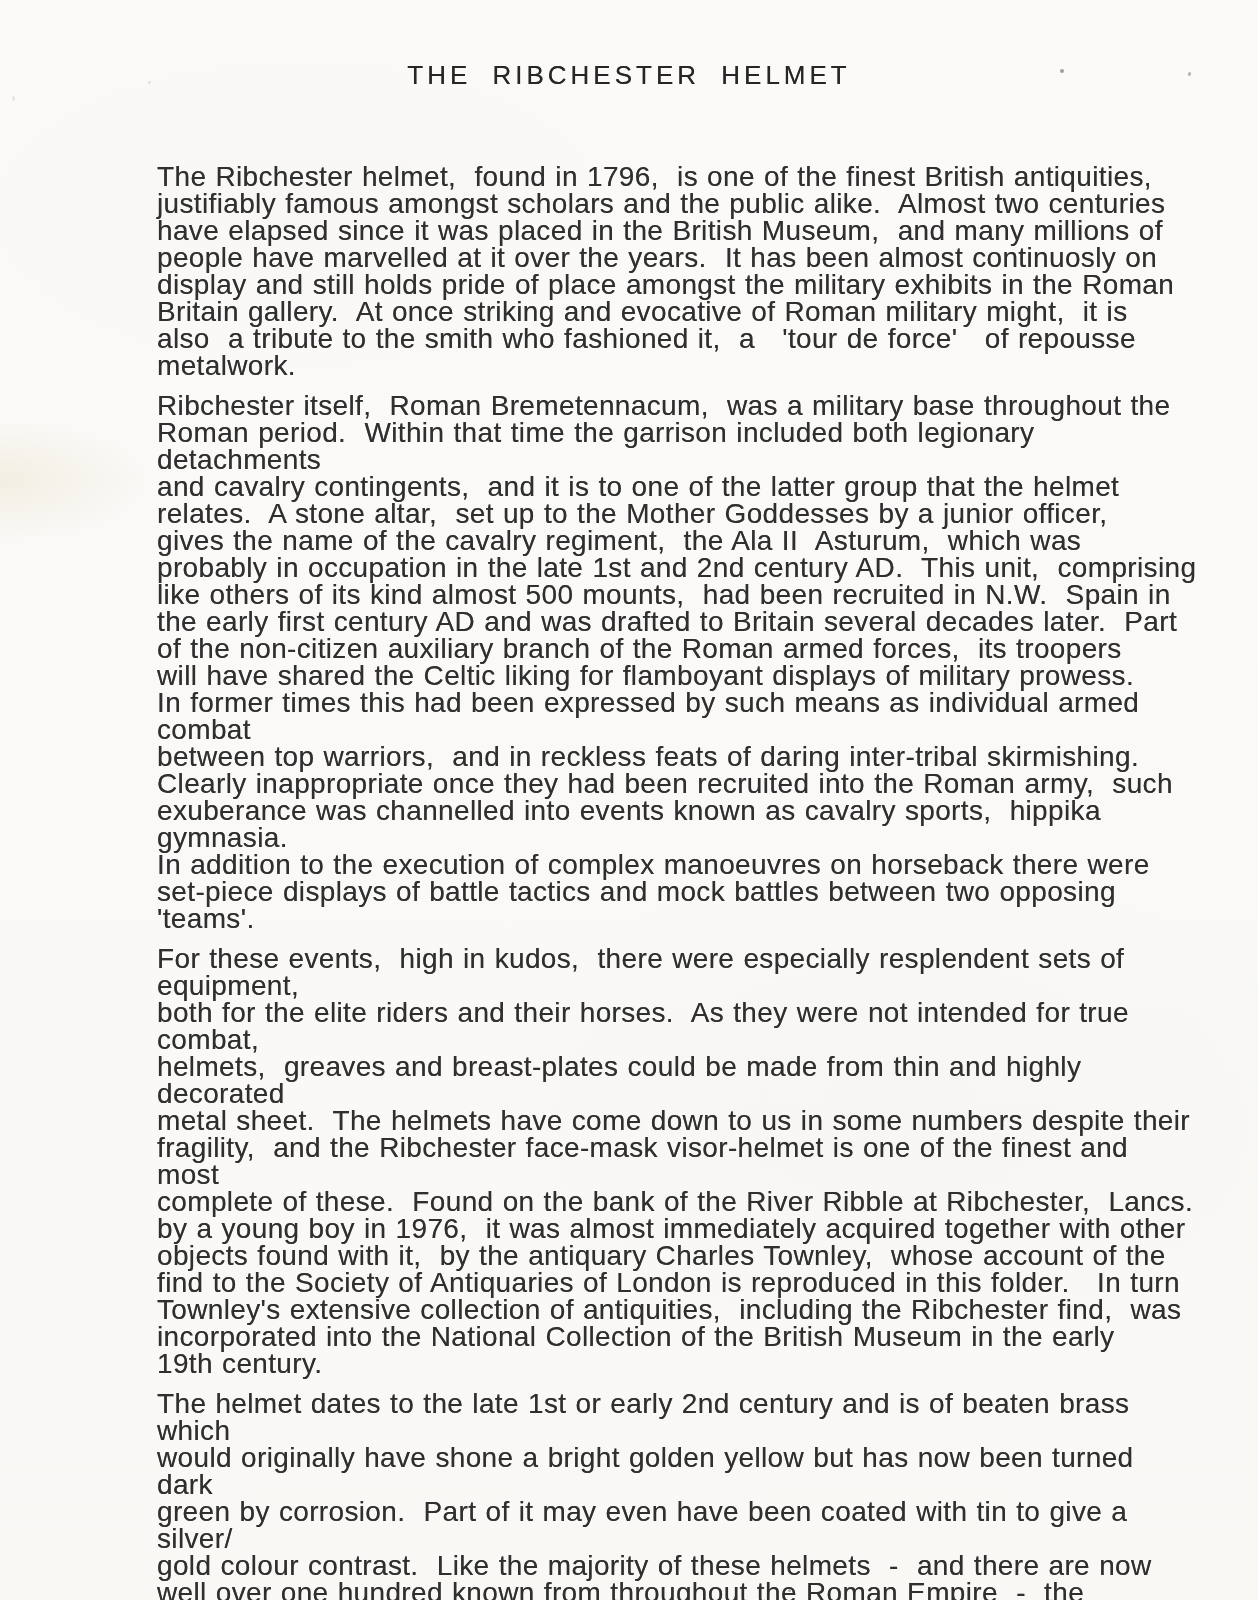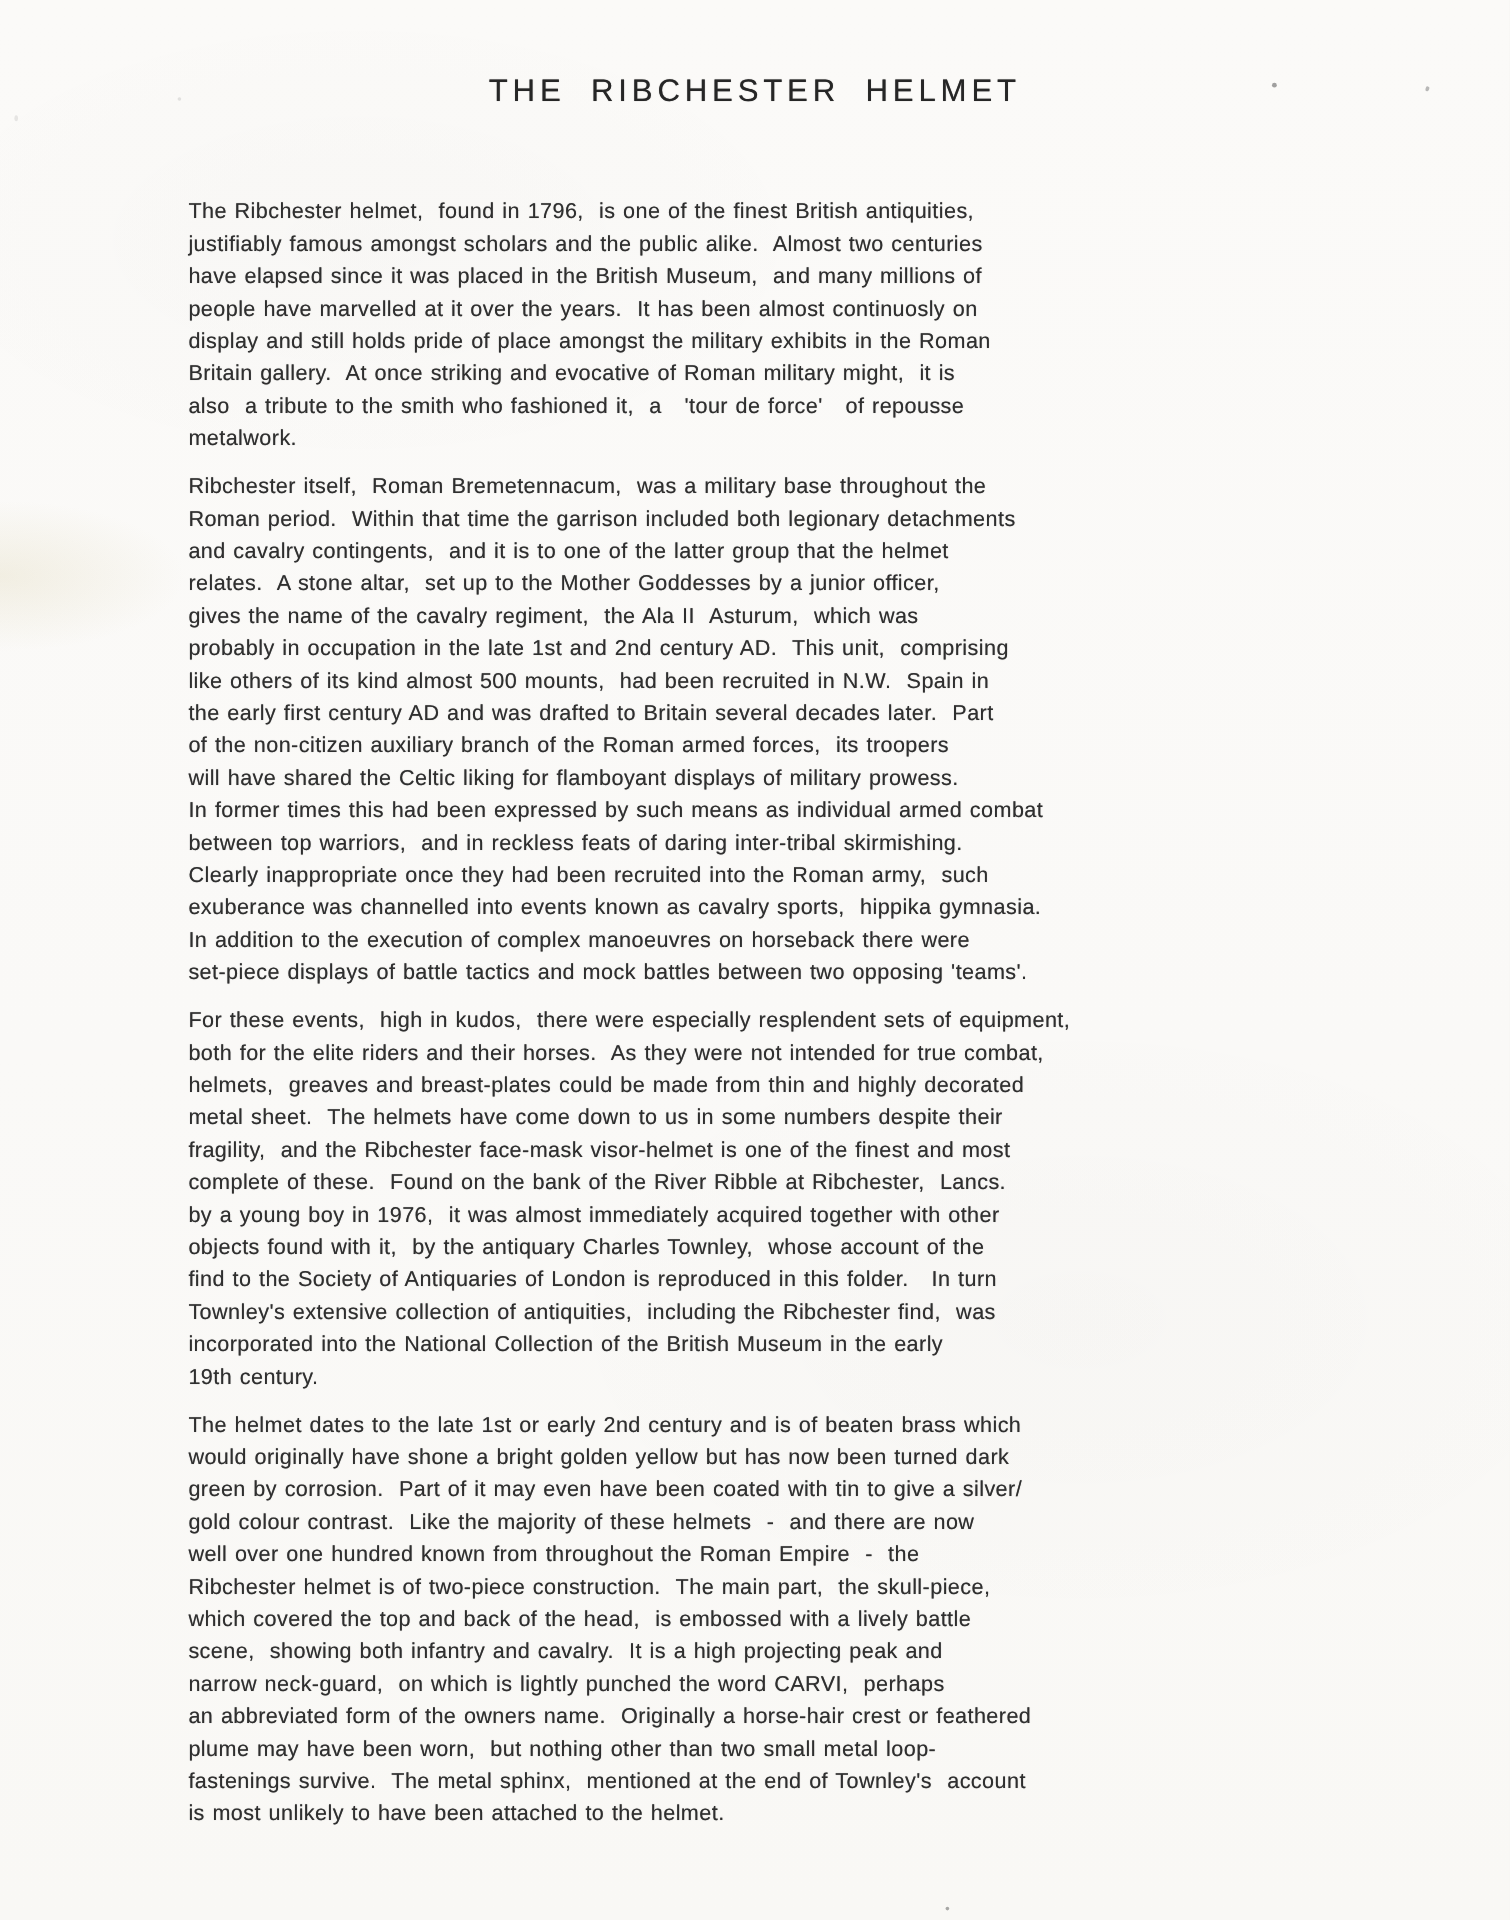--- a/index.html
+++ b/index.html
@@ -30,21 +30,21 @@
     color:#262626;
     text-shadow:0 0 0.6px rgba(30,30,30,0.7);
   }
   .body{
     position:absolute;
     top:163px;left:157px;
     width:1040px;
   }
   .para{
     margin:0 0 13px 0;
-    font-size:18px;
+    font-size:28px;
     line-height:27px;
     letter-spacing:0.35px;
     word-spacing:1px;
     color:#2f2f2f;
     white-space:pre-wrap;
     text-shadow:0 0 0.6px rgba(40,40,40,0.6);
   }
   .speck{
     position:absolute;
     border-radius:50%;

